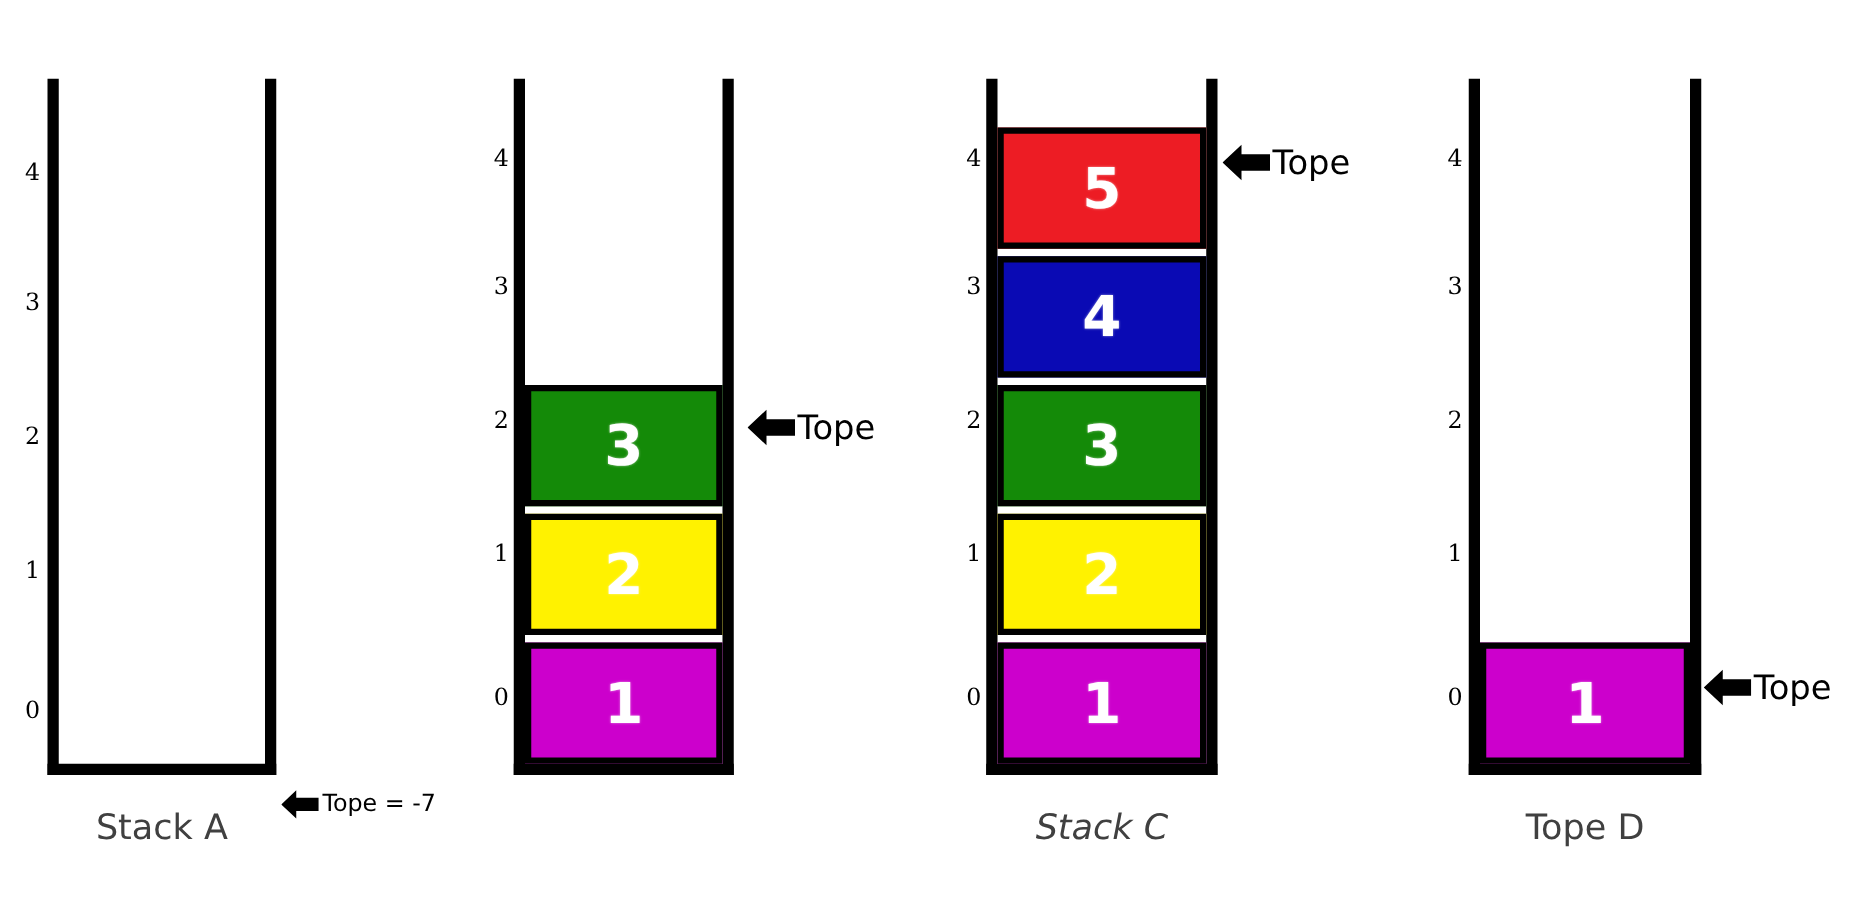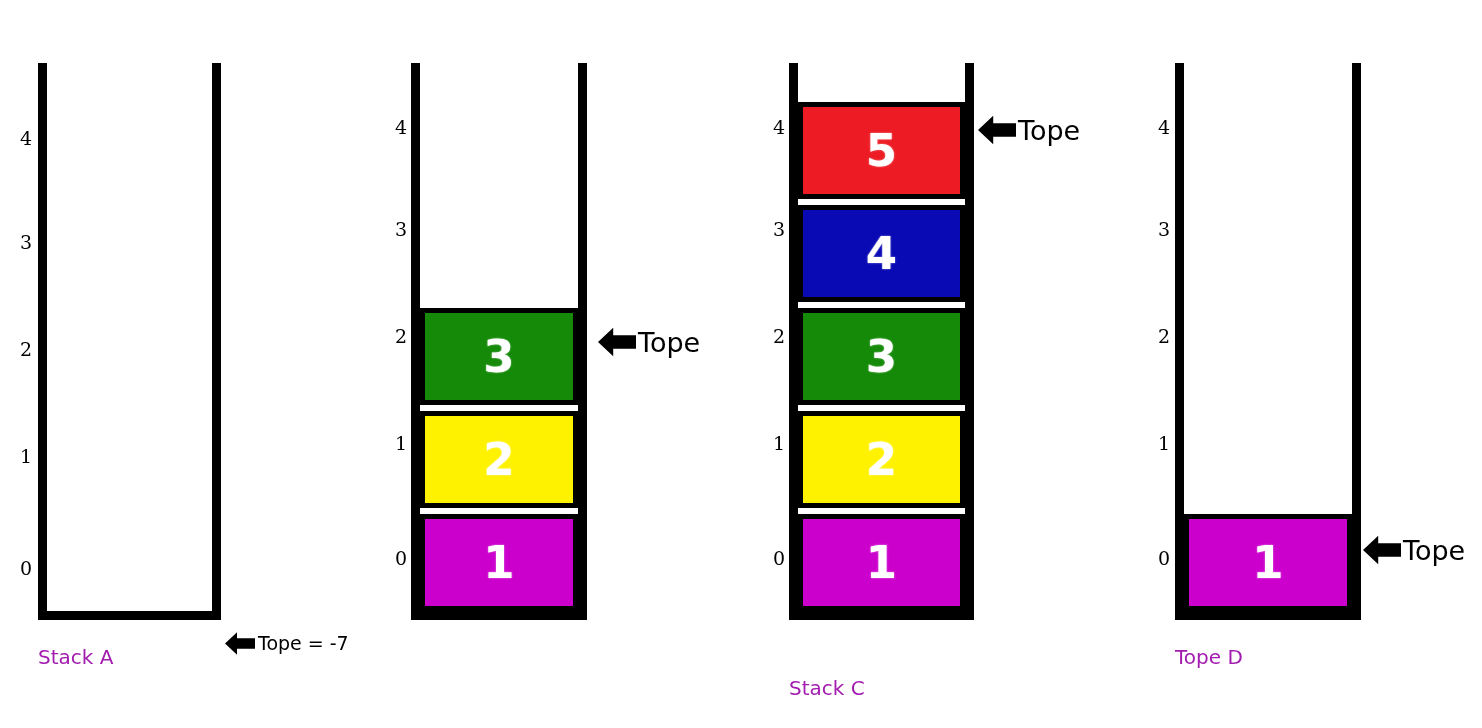--- a/index.html
+++ b/index.html
@@ -87,24 +87,24 @@
     font-weight: bold;
     font-size: 45px;
     color: #ffffff;
     line-height: 1;
     text-shadow: 0 0 2px rgba(255,255,255,0.6);
   }
 
   
   .caption {
     position: absolute;
-    text-align: left;
-    font-family: "DejaVu Sans", sans-serif;
-    font-size: 20px;
-    color: #a21caf;
+    text-align: center;
+    font-family: "DejaVu Sans", sans-serif;
+    font-size: 28px;
+    color: #404040;
     white-space: nowrap;
   }
 
   
   .tope {
     position: absolute;
     display: flex;
     align-items: center;
     white-space: nowrap;
   }
@@ -216,21 +216,21 @@
       </div>
       <div class="block" style="background:#FFF200;">
         <span class="block-label">2</span>
       </div>
       <div class="block" style="background:#CC00CC;">
         <span class="block-label">1</span>
       </div>
     </div>
   </div>
 
-  <div class="caption" style="left:789px; top:676px; width:185px;">Stack C</div>
+  <div class="caption" style="left:789px; top:645px; width:185px;font-style:italic;">Stack C</div>
 
   <div class="tope" style="left:978px; top:113px;">
     <svg class="tope-arrow" viewBox="0 0 40 34">
       <polygon points="0,17 16,2 16,10 40,10 40,24 16,24 16,32" fill="#000000"></polygon>
     </svg>
     <span class="tope-text">Tope</span>
   </div>
 
   <div class="scale" style="left:1140px;">
     <div class="tick" style="top:55px;">4</div>

